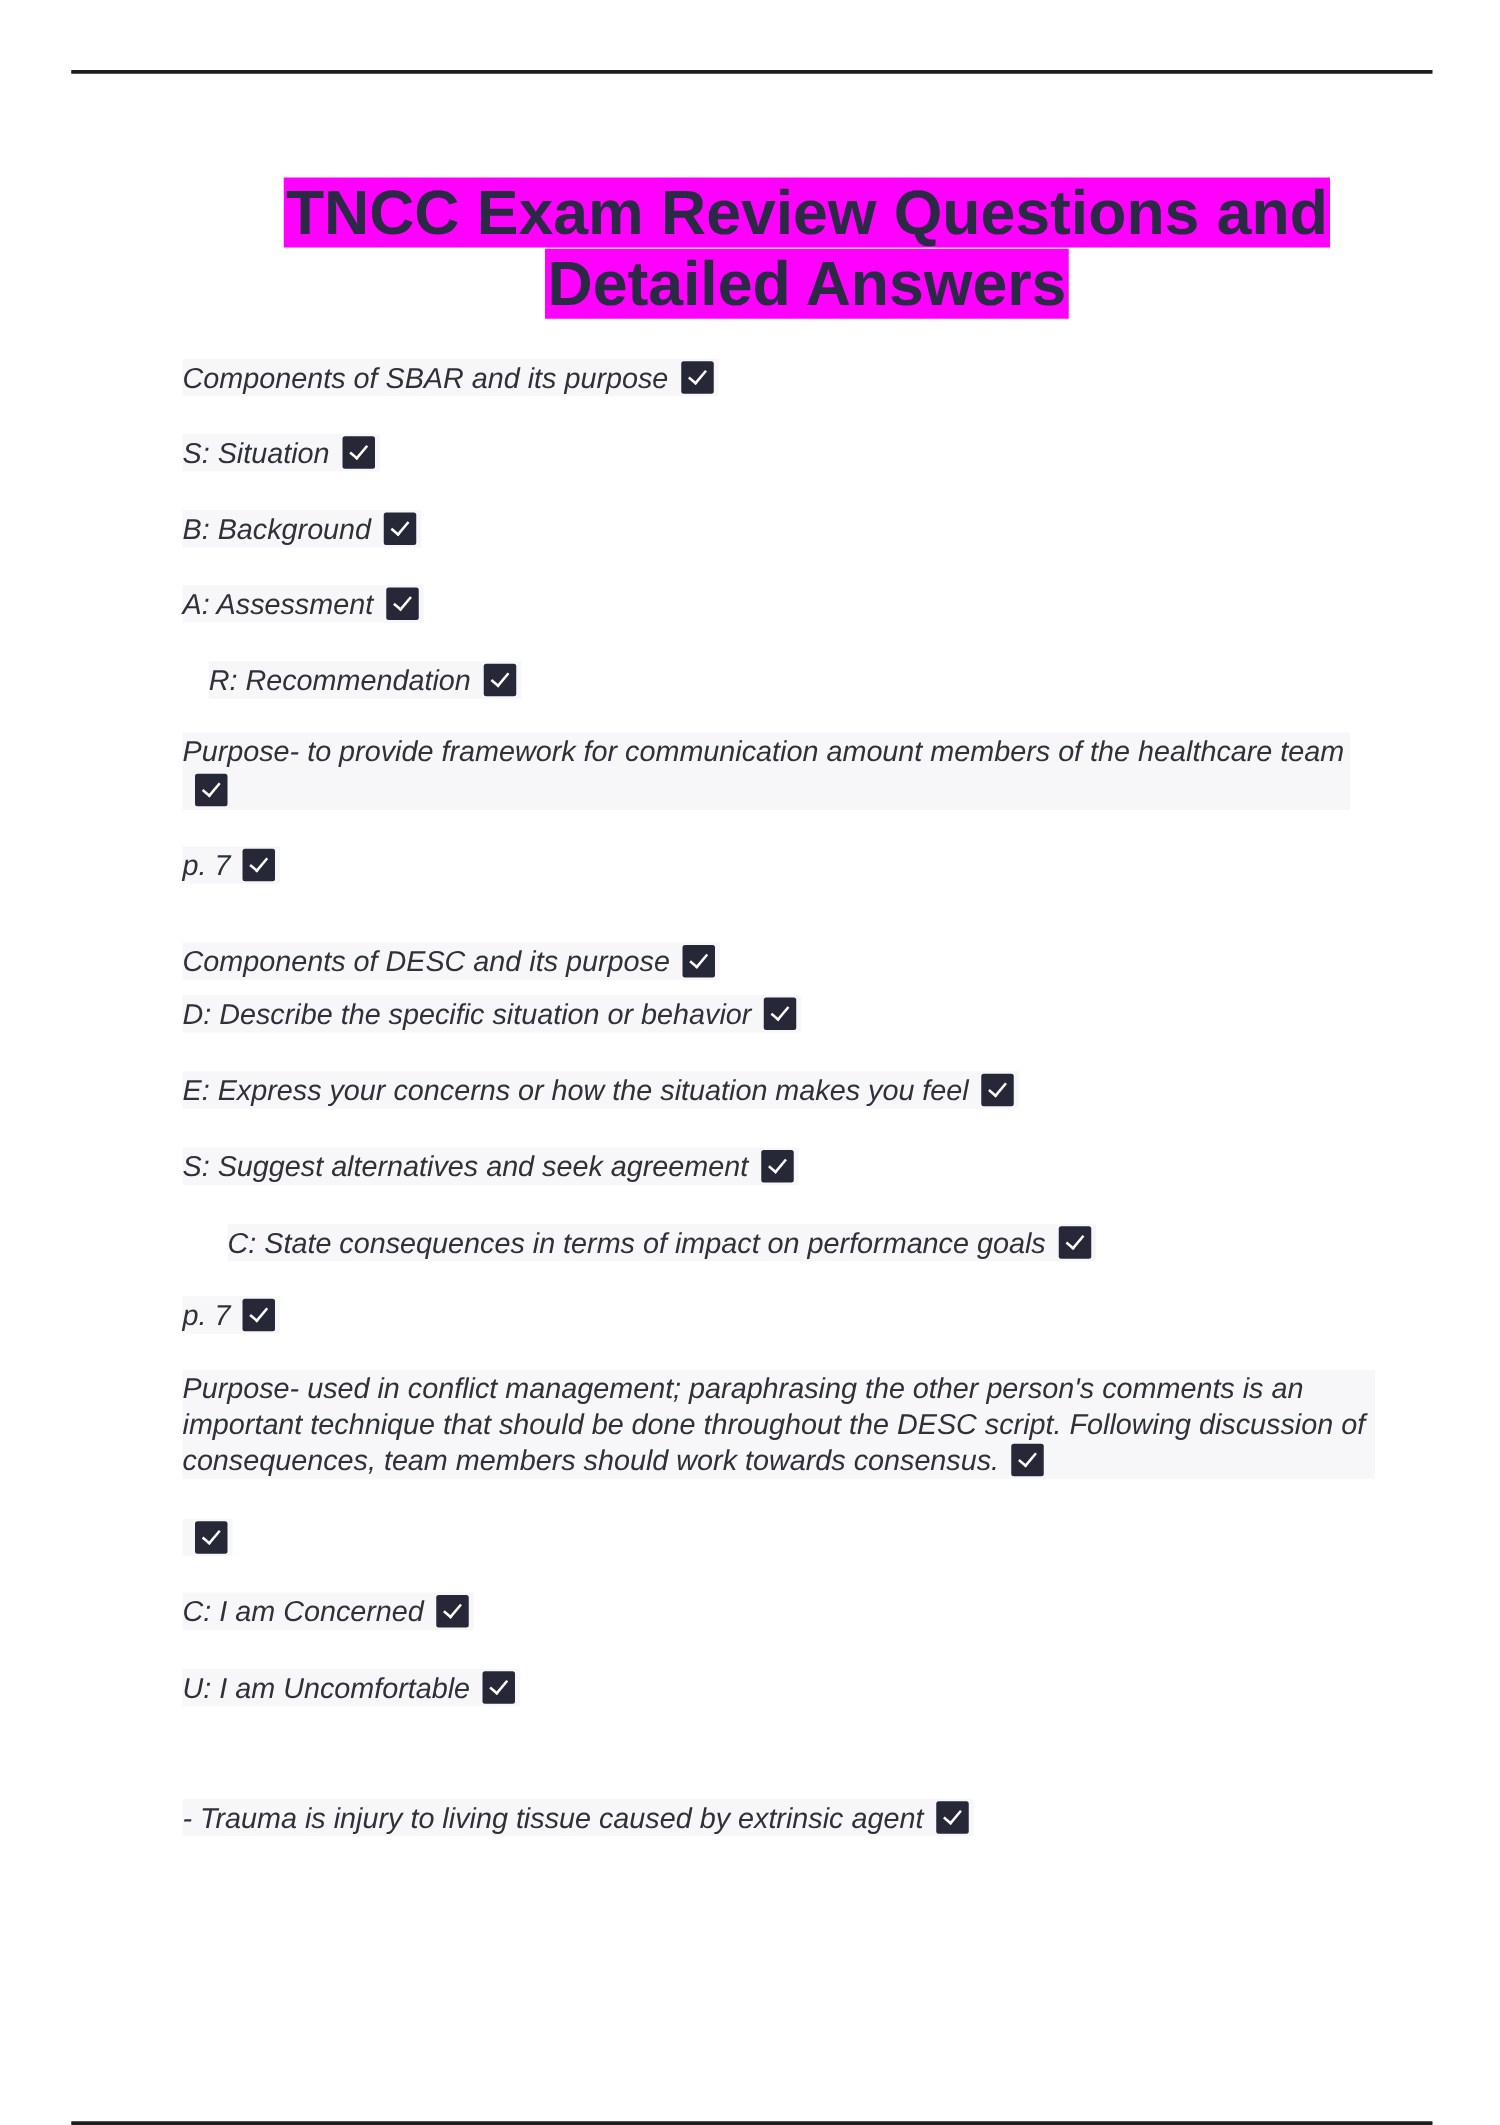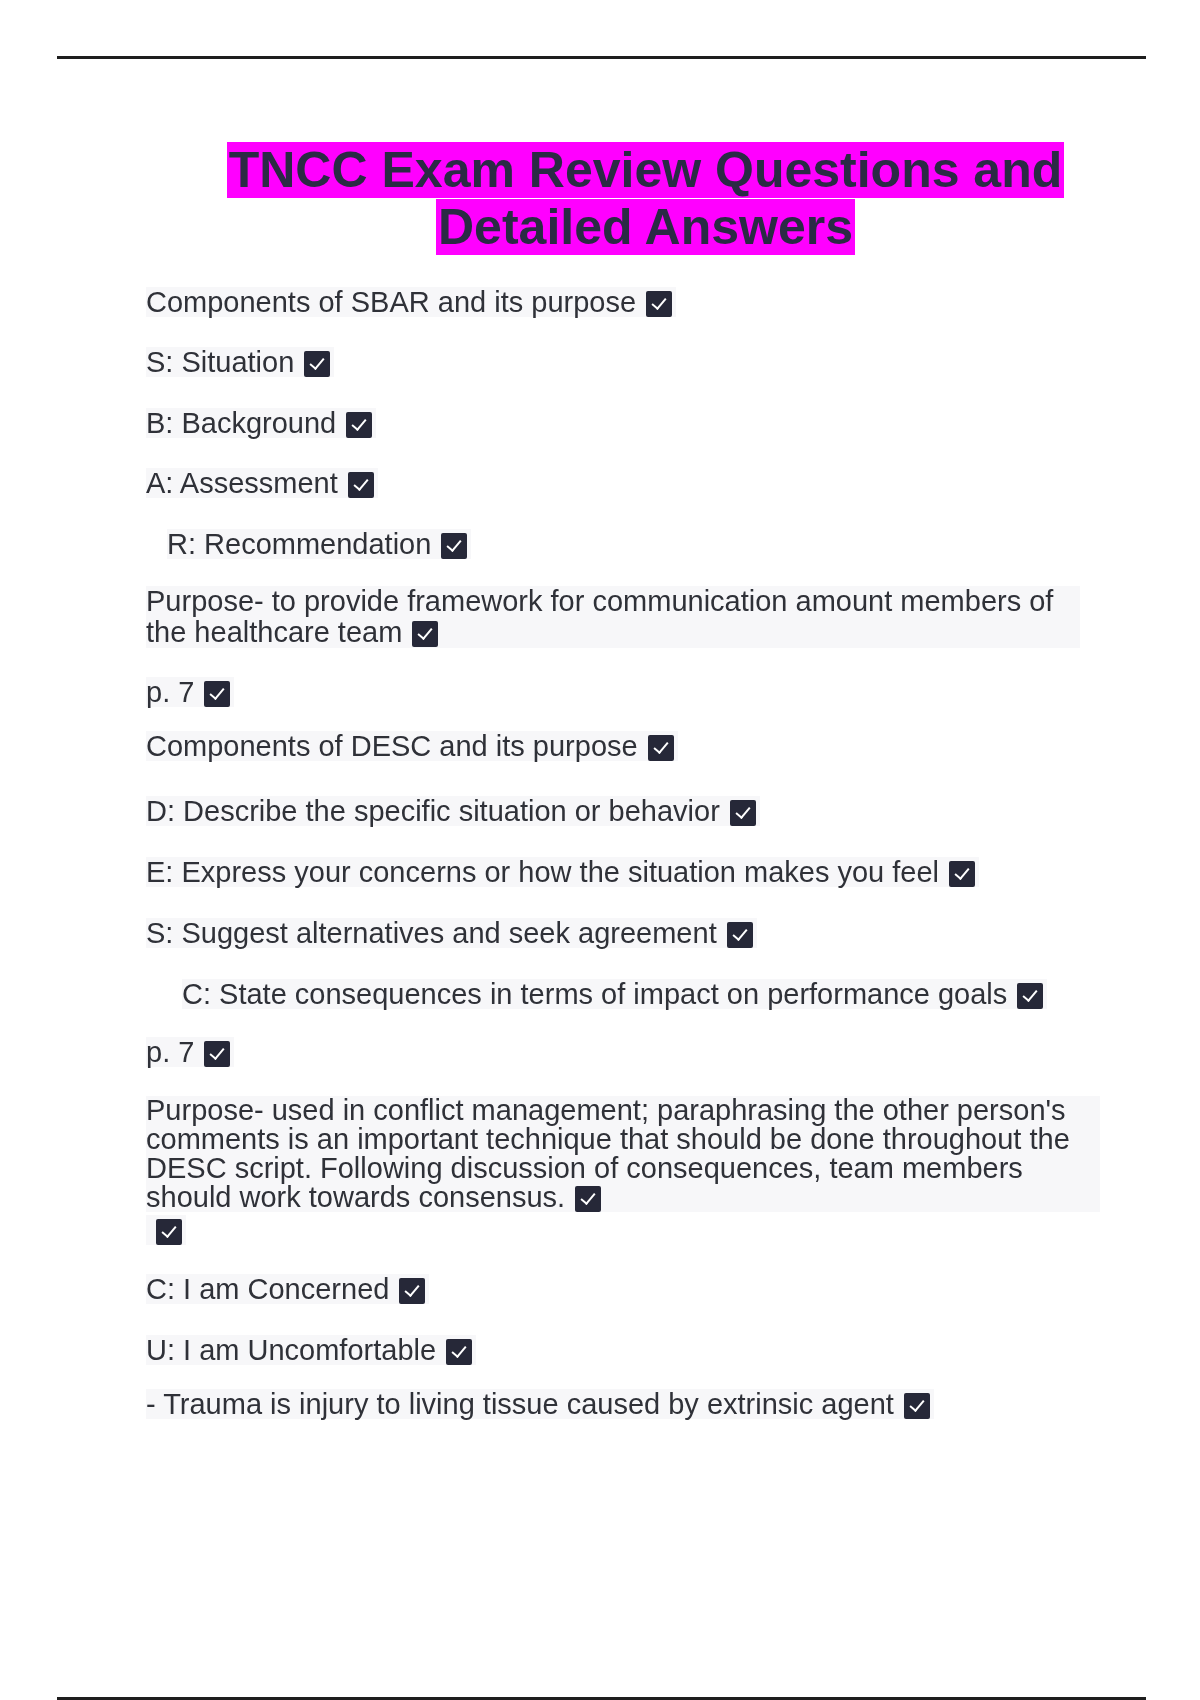--- a/index.html
+++ b/index.html
@@ -1,45 +1,45 @@
 <!DOCTYPE html>
 <html><head>
 <meta charset="utf-8">
 <style>
   html, body { margin:0; padding:0; background:#ffffff; }
   body { width:1200px; height:1700px; position:relative; overflow:hidden; font-family:"Liberation Sans", sans-serif; color:#2f3138; }
   .rule { position:absolute; left:57px; width:1089px; height:3px; background:#1e1e1e; }
   .title { position:absolute; left:0; width:1195px; top:142px; text-align:center; font-weight:bold; font-size:50px; line-height:57px; color:#2b2a45;padding-left:48px; }
   .title span { background:#ff00ff; padding:0 2px; }
-  .item { position:absolute; left:146px; font-size:29px; line-height:30px; background:#f7f7f9; padding:0 4px 0 0; max-width:950px; }
+  .item { position:absolute; left:146px; font-size:23px; line-height:30px; background:#f7f7f9; padding:0 4px 0 0; max-width:950px;font-style:italic; }
   .chk { display:inline-block; width:26px; height:26px; background:#262838; border-radius:2px; vertical-align:-5px; margin-left:10px; position:relative; }
   .chk::after { content:""; position:absolute; left:9px; top:4px; width:6px; height:12px; border:solid #ffffff; border-width:0 2px 2px 0; transform:rotate(40deg); }
 </style>
 </head>
 <body>
 
 <div class="rule" style="top:56px;"></div>
 
 <div class="title">
   <span>TNCC Exam Review Questions and</span><br>
   <span>Detailed Answers</span>
 </div>
 
 <div class="item" style="top:287px;"><span>Components of SBAR and its purpose</span><span class="chk"></span></div>
 <div class="item" style="top:347px;"><span>S: Situation</span><span class="chk"></span></div>
 <div class="item" style="top:408px;"><span>B: Background</span><span class="chk"></span></div>
 <div class="item" style="top:468px;"><span>A: Assessment</span><span class="chk"></span></div>
 <div class="item" style="top:529px;margin-left:21px;"><span>R: Recommendation</span><span class="chk"></span></div>
 <div class="item" style="top:586px; line-height:31px; max-width:930px;"><span>Purpose- to provide framework for communication amount members of the healthcare team</span><span class="chk"></span></div>
 <div class="item" style="top:677px;"><span>p. 7</span><span class="chk"></span></div>
-<div class="item" style="top:731px;"><span>Components of DESC and its purpose</span><span class="chk"></span></div>
+<div class="item" style="top:754px;"><span>Components of DESC and its purpose</span><span class="chk"></span></div>
 <div class="item" style="top:796px;"><span>D: Describe the specific situation or behavior</span><span class="chk"></span></div>
 <div class="item" style="top:857px;"><span>E: Express your concerns or how the situation makes you feel</span><span class="chk"></span></div>
 <div class="item" style="top:918px;"><span>S: Suggest alternatives and seek agreement</span><span class="chk"></span></div>
 <div class="item" style="top:979px;margin-left:36px;"><span>C: State consequences in terms of impact on performance goals</span><span class="chk"></span></div>
 <div class="item" style="top:1037px;"><span>p. 7</span><span class="chk"></span></div>
 <div class="item" style="top:1096px; line-height:29px; max-width:950px;"><span>Purpose- used in conflict management; paraphrasing the other person's comments is an important technique that should be done throughout the DESC script. Following discussion of consequences, team members should work towards consensus.</span><span class="chk"></span></div>
 <div class="item" style="top:1215px;"><span class="chk"></span></div>
 <div class="item" style="top:1274px;"><span>C: I am Concerned</span><span class="chk"></span></div>
 <div class="item" style="top:1335px;"><span>U: I am Uncomfortable</span><span class="chk"></span></div>
-<div class="item" style="top:1389px;text-align:right;"><span>- Trauma is injury to living tissue caused by extrinsic agent</span><span class="chk"></span></div>
+<div class="item" style="top:1439px;text-align:right;"><span>- Trauma is injury to living tissue caused by extrinsic agent</span><span class="chk"></span></div>
 
 <div class="rule" style="top:1697px;"></div>
 
 </body></html>

